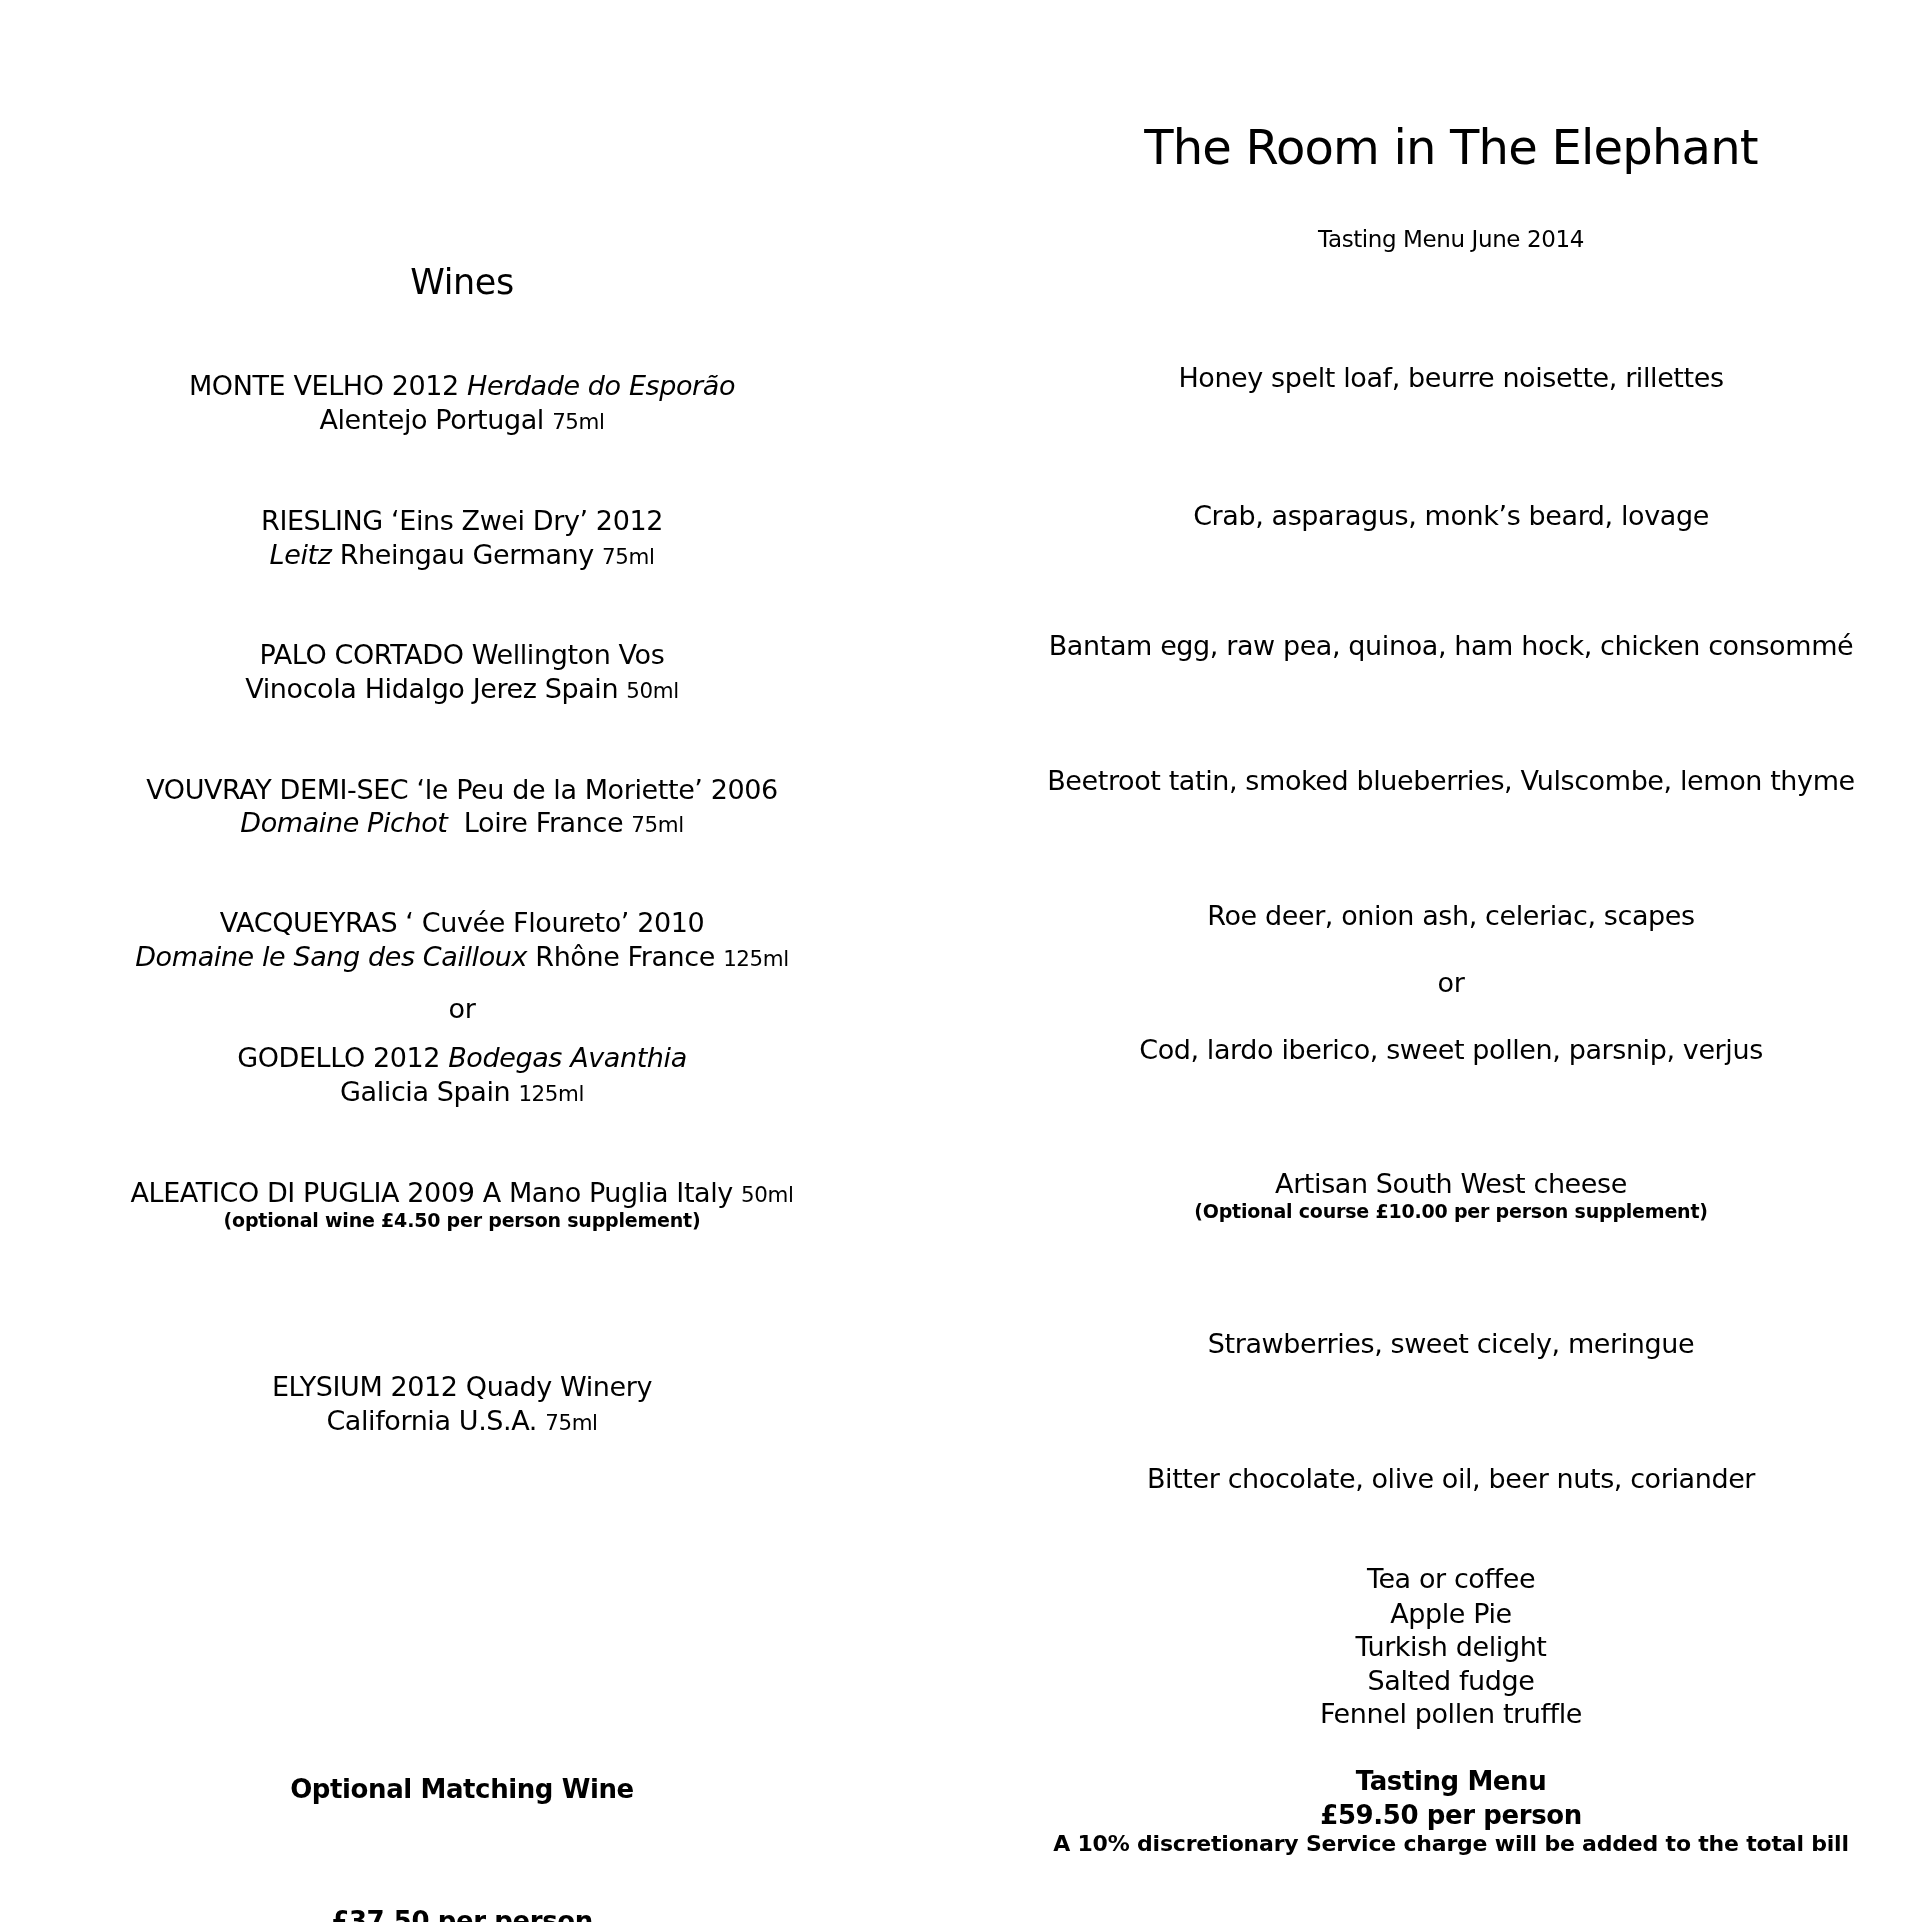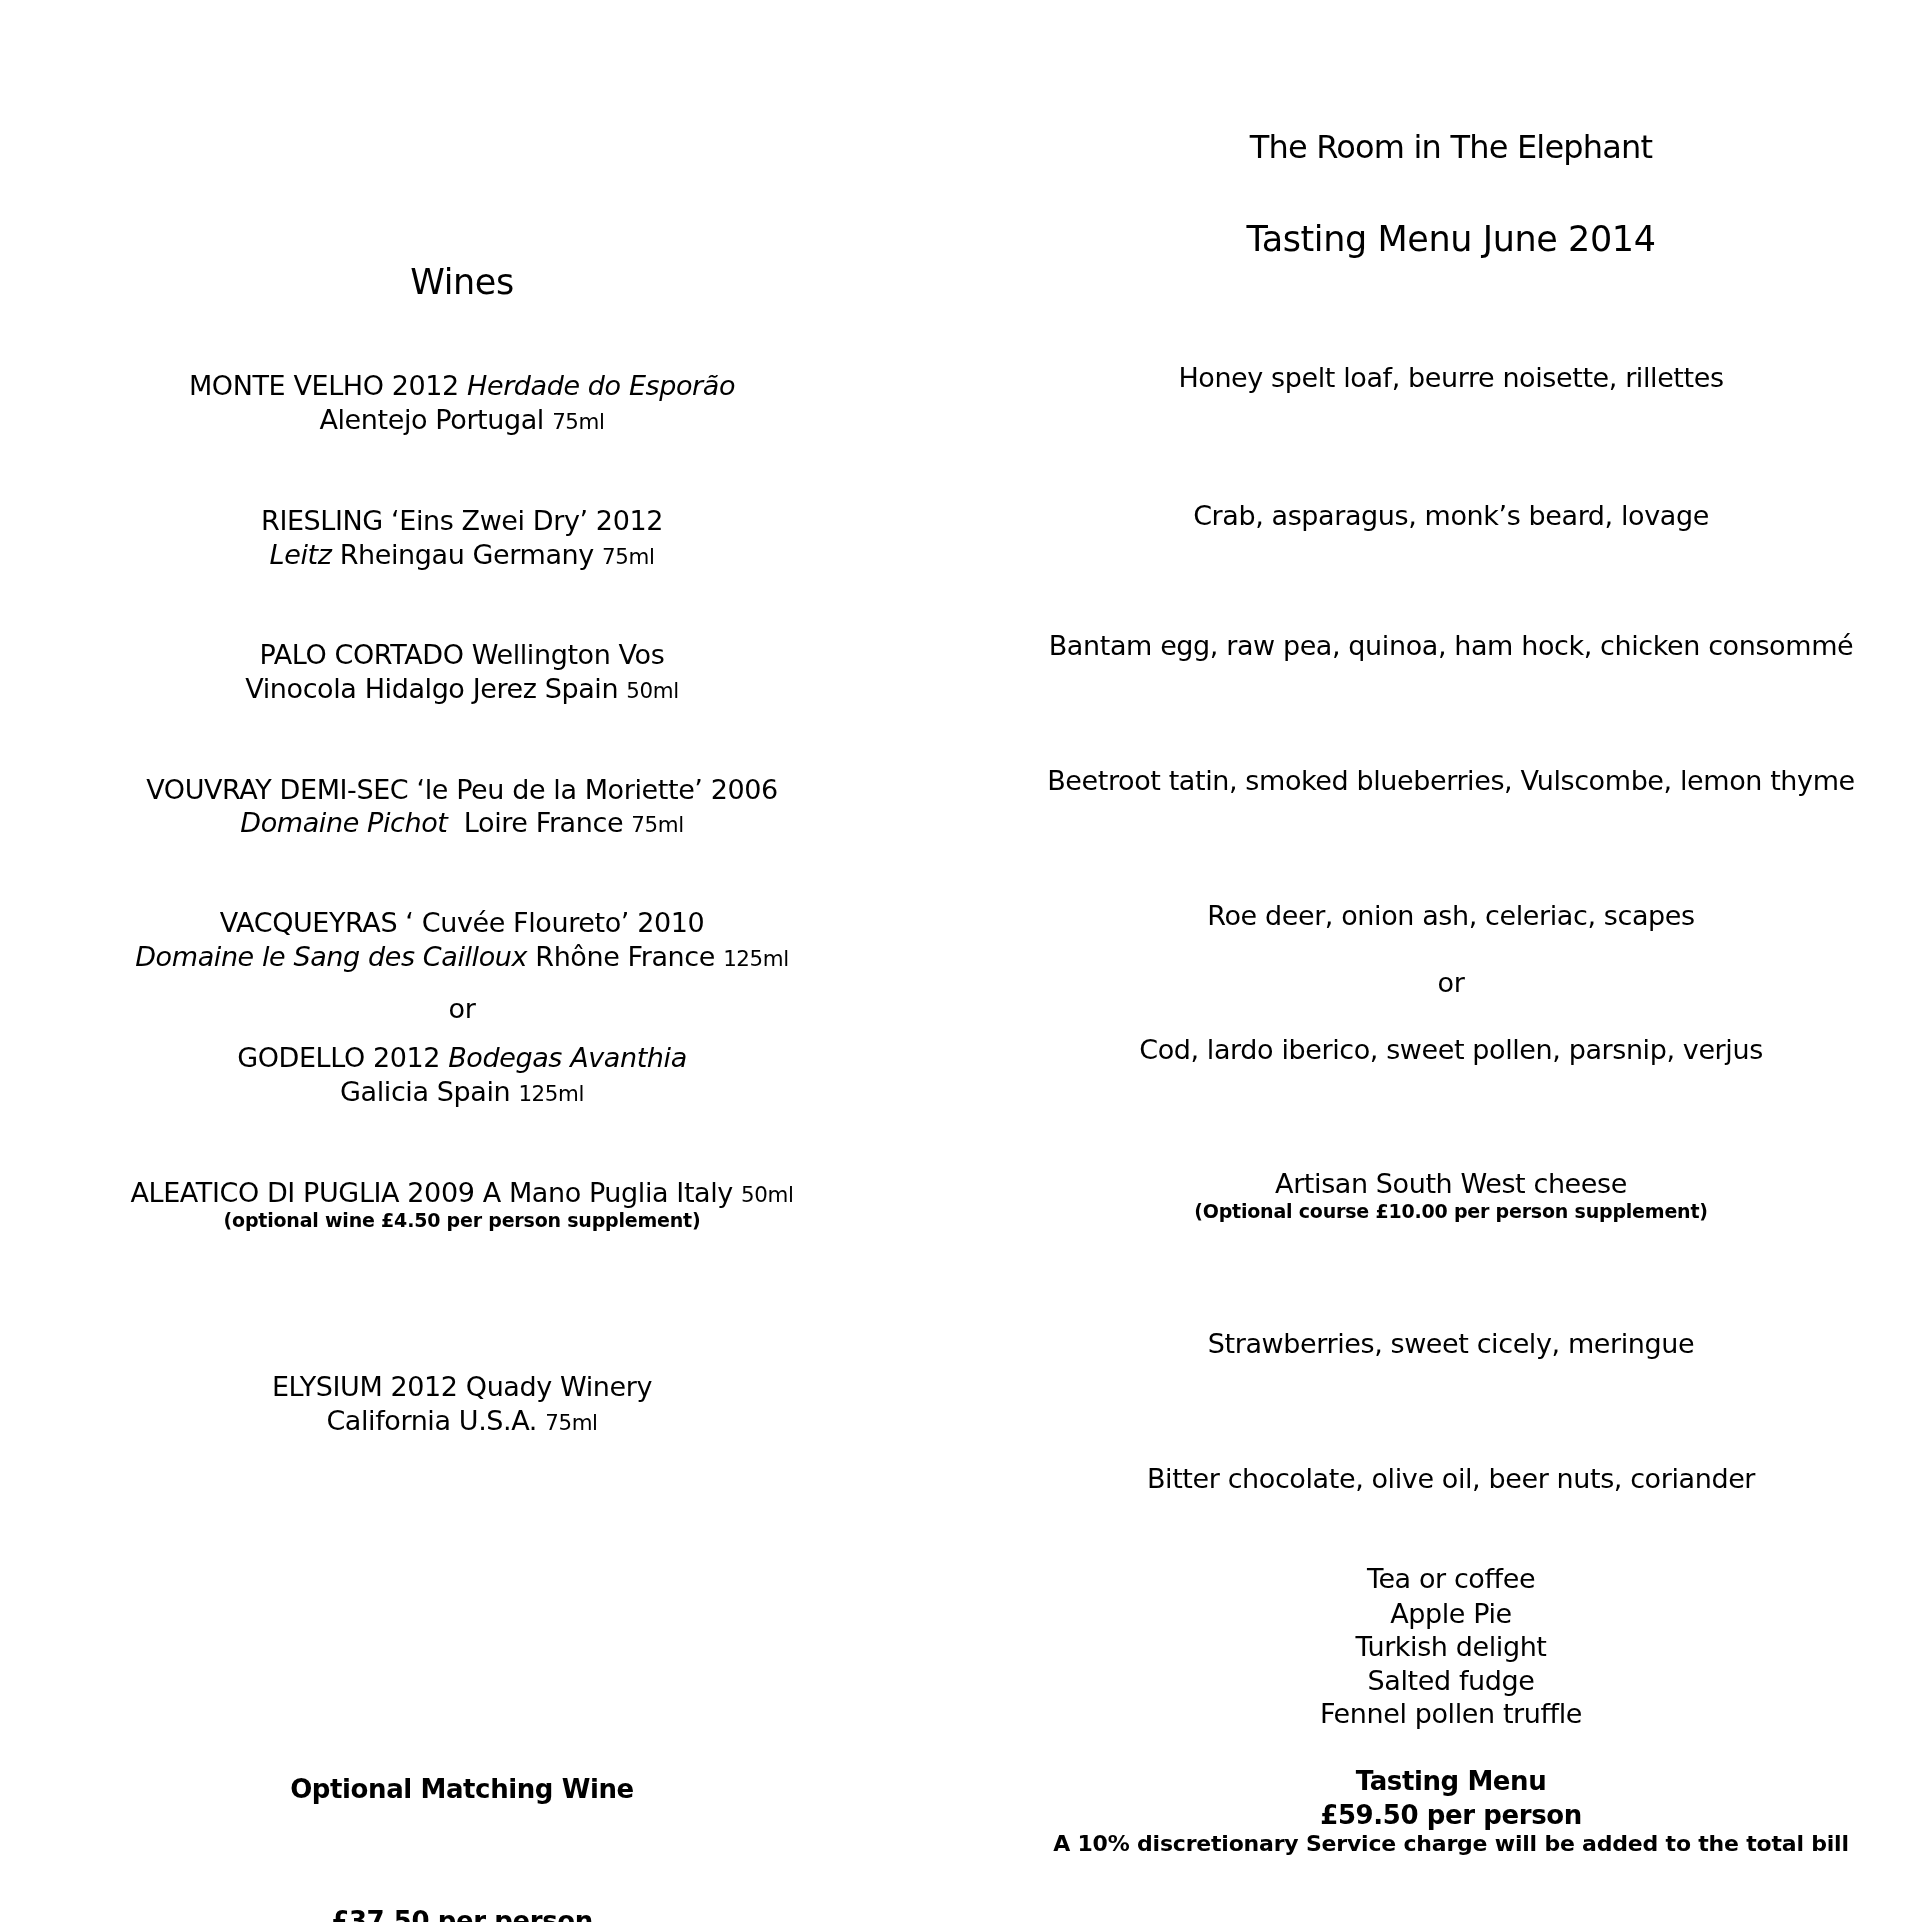--- a/index.html
+++ b/index.html
@@ -2,22 +2,22 @@
 <html style="font-size:13px"><head>
 <meta charset="utf-8">
 <style>
   html, body { margin:0; padding:0; background:#ffffff; }
   body { width:1923px; height:1923px; position:relative; overflow:hidden;
          font-family:"DejaVu Sans", sans-serif; color:#000; }
   .ln { position:absolute; white-space:nowrap; transform:translate(-50%,-50%);
         font-size:27px; line-height:1; letter-spacing:-0.4px; }
   .L { left:462px; }
   .R { left:1451px; }
-  .title { font-size:32px; letter-spacing:-0.8px; }
-  .sub { font-size:35px; letter-spacing:-0.4px; }
+  .title { font-size:48px; letter-spacing:-0.8px; }
+  .sub { font-size:23px; letter-spacing:-0.4px; }
   .head { font-size:35px; }
   .small { font-size:21.4px; }
   .note { font-size:19px; font-weight:bold; letter-spacing:-0.2px; }
   .bold { font-weight:bold; font-size:26px; }
   .boldsm { font-weight:bold; font-size:22px; letter-spacing:-0.2px; }
   i { }
 </style>
 </head>
 <body>
 

